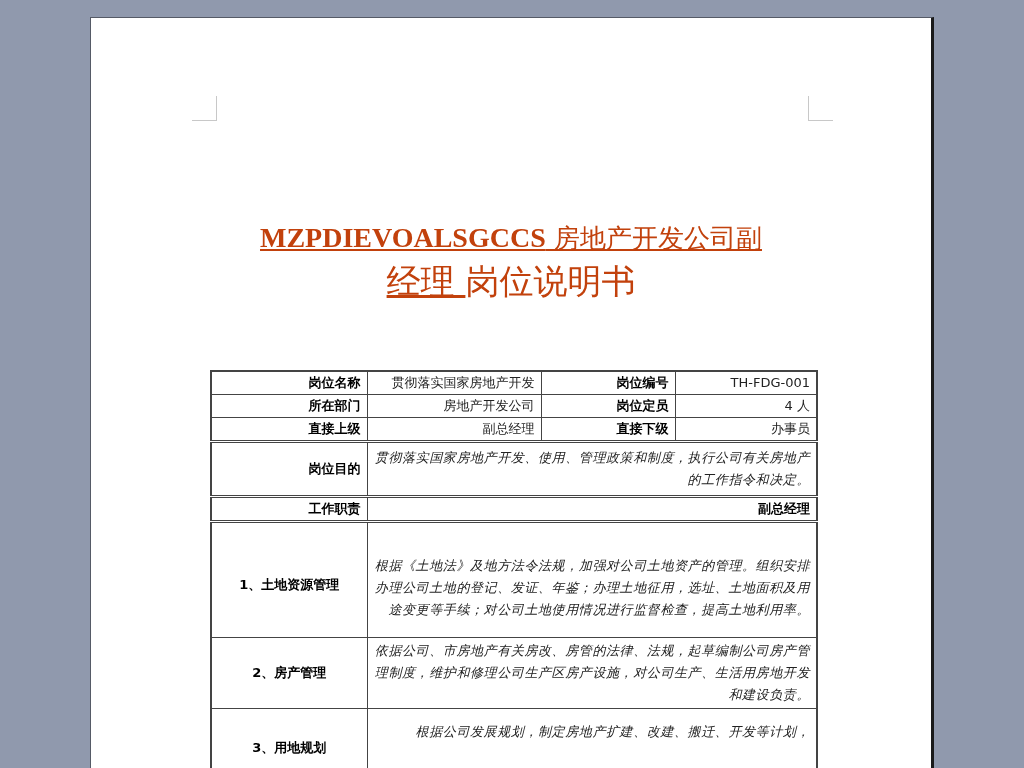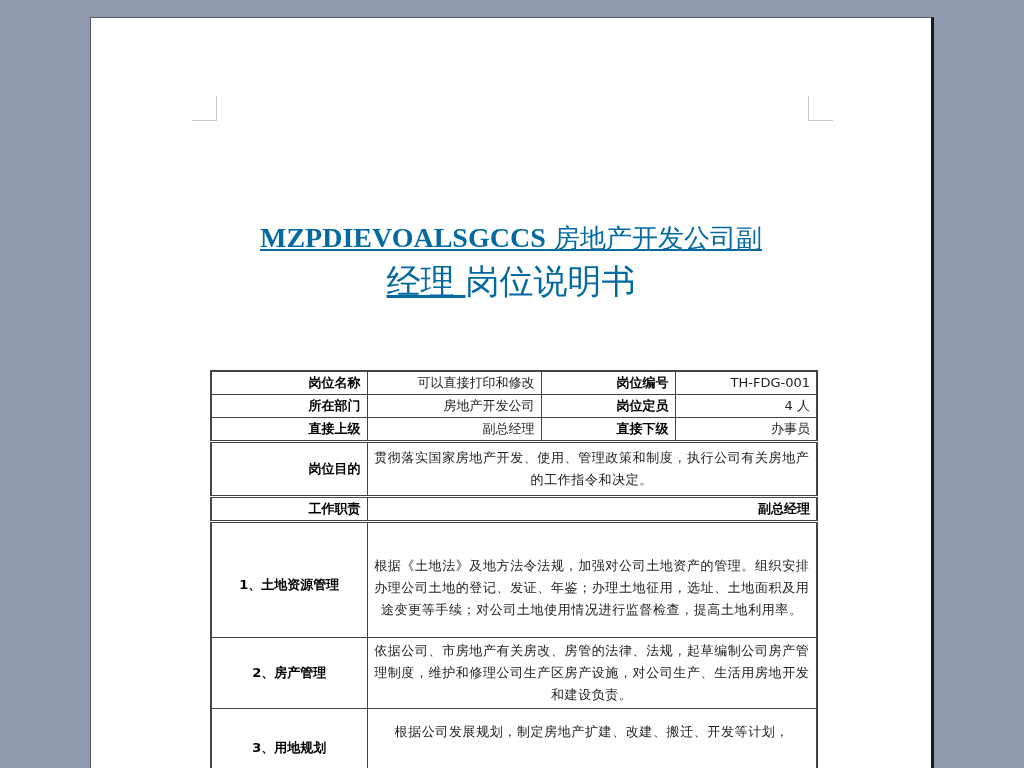--- a/index.html
+++ b/index.html
@@ -52,21 +52,21 @@
       border-style: solid;
       border-width: 0;
     }
     .corner-tl { left: 101px; top: 78px; border-right-width: 1px; border-bottom-width: 1px; }
     .corner-tr { left: 717px; top: 78px; border-left-width: 1px; border-bottom-width: 1px; }
 
     .doc-title {
       position: absolute;
       left: 100px; width: 640px;
       text-align: center;
-      color: #0369a1;
+      color: #c2410c;
     }
     .title-line1 {
       top: 202px;
       font-family: "Liberation Serif", serif;
       font-size: 28px;
       line-height: 36px;
     }
     .title-line1 .latin { font-weight: bold; text-decoration: underline; }
     .title-line1 .cjk { text-decoration: underline; font-family: "DejaVu Serif", serif; font-size: 26px; }
     .title-line2 {
@@ -94,24 +94,25 @@
       line-height: 22px;
       text-align: right;
       font-family: "DejaVu Sans", sans-serif;
       font-size: 13px;
       color: #222;
       overflow: hidden;
     }
     table.info td.lbl { font-weight: bold; color: #000; }
     table.info tr.sep td { border-top: 3px double #444; }
     table.info td.para {
-      text-align: center;
+      text-align: right;
       line-height: 22px;
       padding: 2px 6px;
       letter-spacing: 0.6px;
+      font-style: italic;
     }
     table.info td.duty-lbl {
       text-align: center;
       font-weight: bold;
       color: #000;
     }
     .mono { font-family: "DejaVu Sans Mono", monospace; font-size: 12px; }
   </style>
 </head>
 <body>
@@ -131,21 +132,21 @@
   <table class="info">
     <colgroup>
       <col style="width:156px">
       <col style="width:174px">
       <col style="width:134px">
       <col style="width:142px">
     </colgroup>
     <tbody>
         <tr>
       <td class="lbl">岗位名称</td>
-      <td>可以直接打印和修改</td>
+      <td>贯彻落实国家房地产开发</td>
       <td class="lbl">岗位编号</td>
       <td class="mono">TH-FDG-001</td>
     </tr>
     <tr>
       <td class="lbl">所在部门</td>
       <td>房地产开发公司</td>
       <td class="lbl">岗位定员</td>
       <td>4 人</td>
     </tr>
     <tr>

